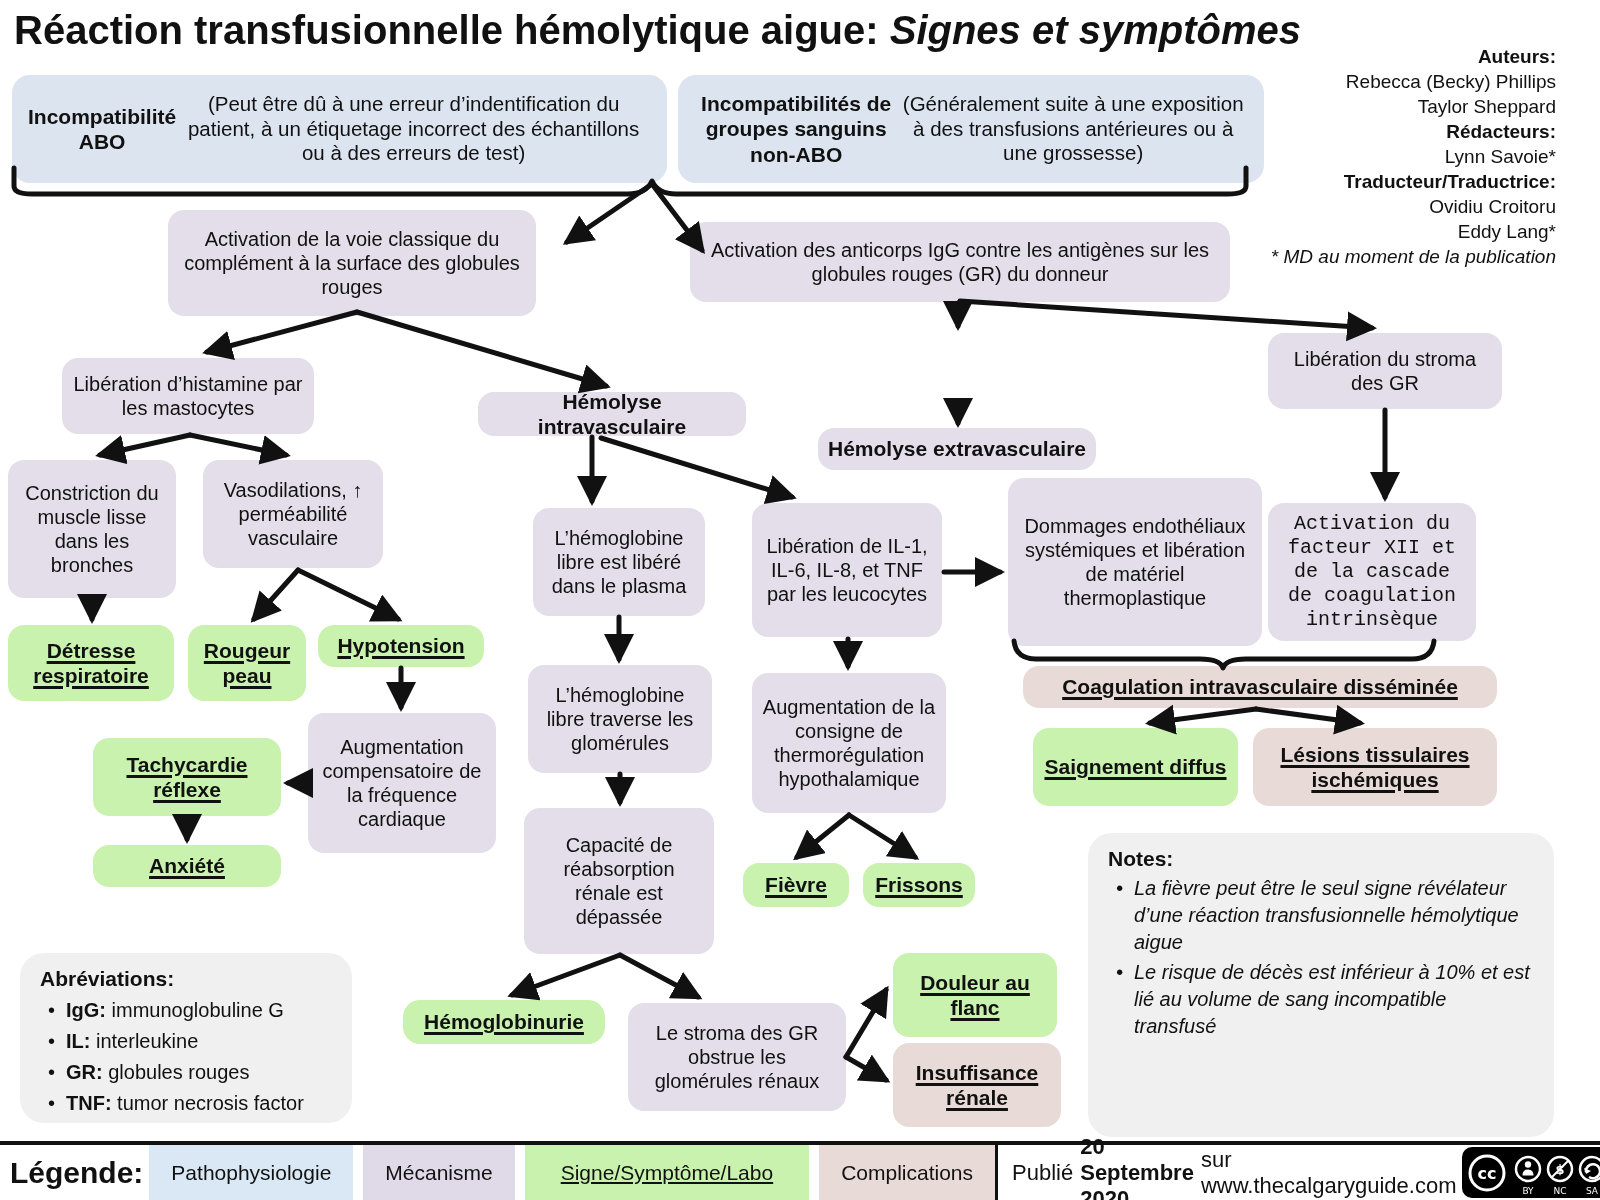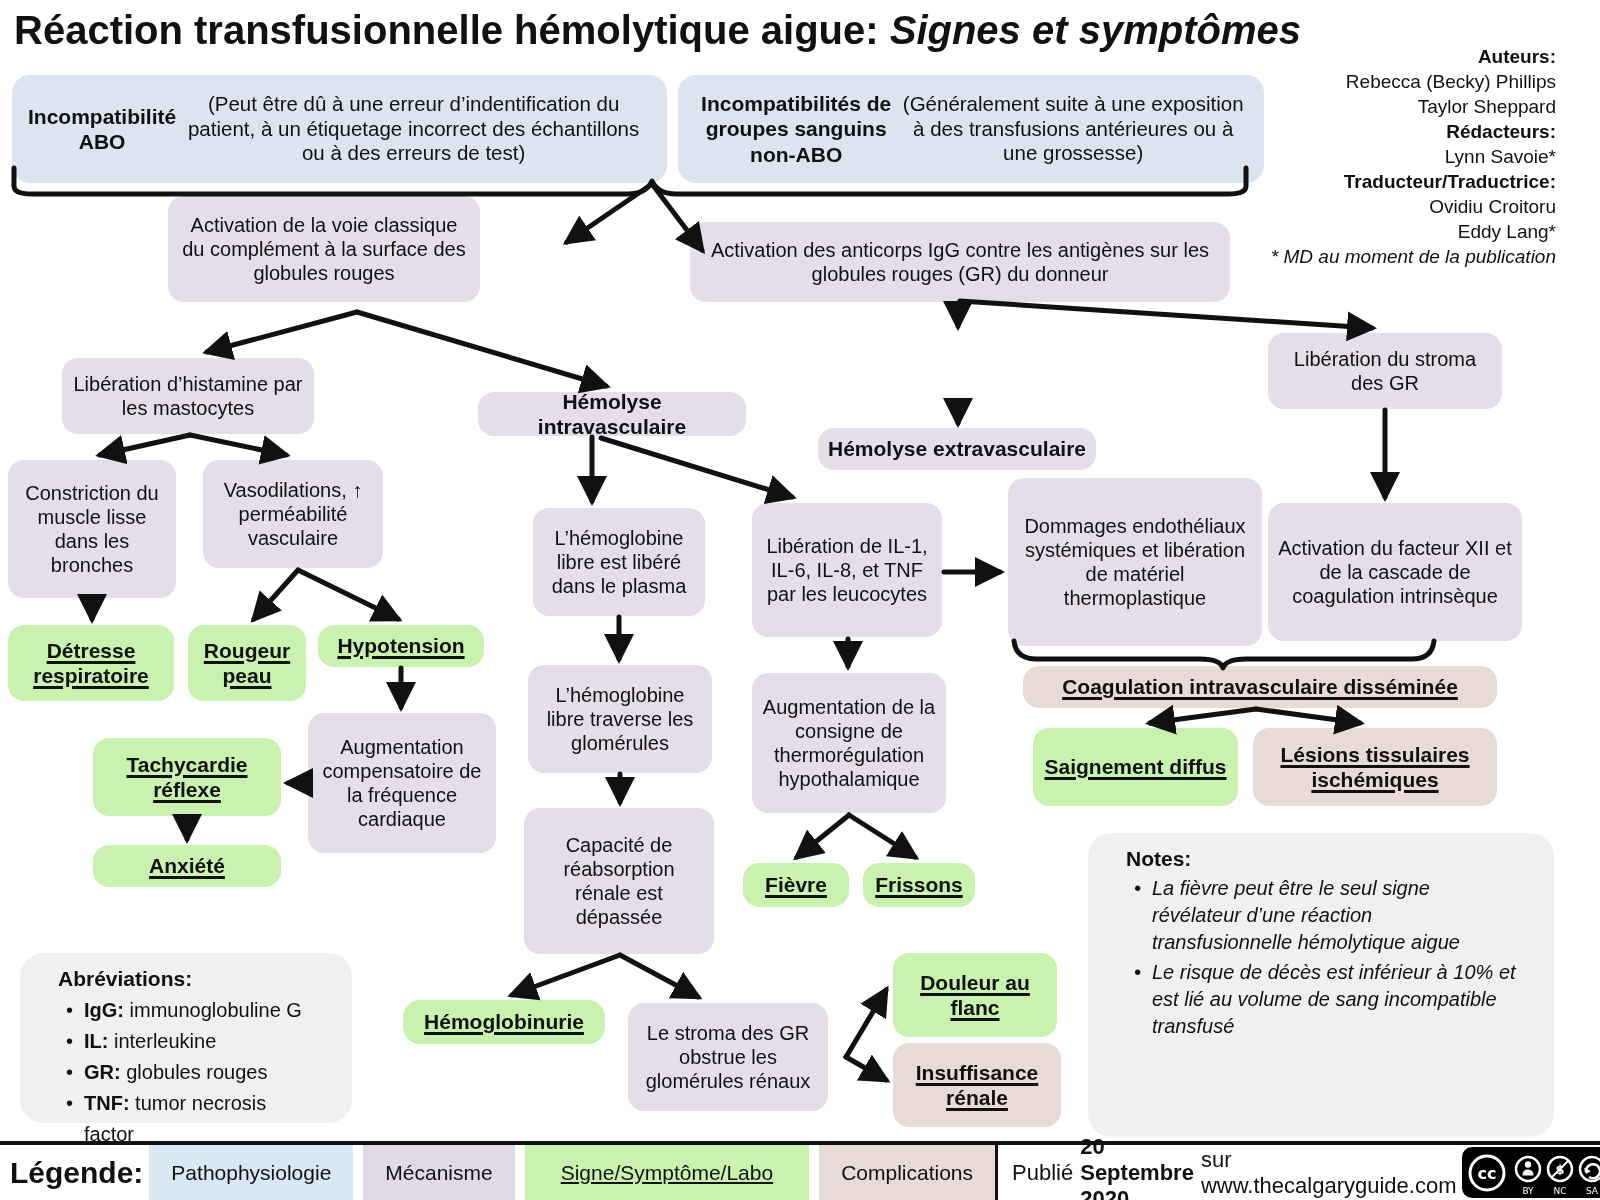--- a/index.html
+++ b/index.html
@@ -13,21 +13,21 @@
   .node{position:absolute;border-radius:16px;display:flex;align-items:center;justify-content:center;
         text-align:center;padding:6px 10px;box-sizing:border-box;font-size:20px;line-height:1.2;}
   .patho{background:#dce4f0;}
   .mech{background:#e3dee9;}
   .sign{background:#c9f2ae;font-weight:bold;font-size:21px;text-decoration:underline;text-decoration-thickness:2.5px;text-underline-offset:3px;}
   .comp{background:#e8dbd7;font-weight:bold;font-size:21px;text-decoration:underline;text-decoration-thickness:2.5px;text-underline-offset:3px;}
   .bold{font-weight:bold;font-size:21px;}
   .topbox{border-radius:18px;flex-direction:row;padding:8px 16px;}
   .topbox .t{font-weight:bold;font-size:21px;}
   .topbox .bd{font-size:20.5px;}
-  .graybox{position:absolute;background:#f0f0f0;border-radius:24px;box-sizing:border-box;padding:14px 38px;text-align:left;}
+  .graybox{position:absolute;background:#f0f0f0;border-radius:24px;box-sizing:border-box;padding:14px 20px;text-align:left;}
   .graybox h3{margin:0 0 4px 0;font-size:21px;}
   .graybox ul{margin:0;padding:0;list-style:none;}
   .graybox li{position:relative;padding-left:26px;}
   .graybox li::before{content:"•";position:absolute;left:8px;}
   .abbr li{font-size:20px;line-height:31px;}
   .abbr .b{font-weight:bold;}
   .notes li{font-size:20px;line-height:27px;font-style:italic;margin-bottom:3px;}
   svg.wires{position:absolute;left:0;top:0;pointer-events:none;}
   
   .footer{position:absolute;left:0;top:1141px;width:1600px;height:59px;border-top:4px solid #111;
@@ -65,37 +65,37 @@
 
   <div class="node patho topbox" style="left:12px;top:75px;width:655px;height:108px;">
     <div class="t">Incompatibilité ABO</div>
     <div class="bd">(Peut être dû à une erreur d’indentification du patient, à un étiquetage incorrect des échantillons ou à des erreurs de test)</div>
   </div>
   <div class="node patho topbox" style="left:678px;top:75px;width:586px;height:108px;">
     <div class="t">Incompatibilités de groupes sanguins non-ABO</div>
     <div class="bd">(Généralement suite à une exposition à des transfusions antérieures ou à une grossesse)</div>
   </div>
 
-  <div class="node mech" style="left:168px;top:196px;width:312px;height:106px;">Activation de la voie classique du complément à la surface des globules rouges</div>
+  <div class="node mech" style="left:168px;top:210px;width:368px;height:106px;">Activation de la voie classique du complément à la surface des globules rouges</div>
   <div class="node mech" style="left:690px;top:222px;width:540px;height:80px;">Activation des anticorps IgG contre les antigènes sur les globules rouges (GR) du donneur</div>
   <div class="node mech" style="left:62px;top:358px;width:252px;height:76px;">Libération d’histamine par les mastocytes</div>
   <div class="node mech bold" style="left:478px;top:392px;width:268px;height:44px;">Hémolyse intravasculaire</div>
   <div class="node mech bold" style="left:818px;top:428px;width:278px;height:42px;">Hémolyse extravasculaire</div>
   <div class="node mech" style="left:1268px;top:333px;width:234px;height:76px;">Libération du stroma des GR</div>
   <div class="node mech" style="left:8px;top:460px;width:168px;height:138px;">Constriction du muscle lisse dans les bronches</div>
   <div class="node mech" style="left:203px;top:460px;width:180px;height:108px;">Vasodilations, ↑ perméabilité vasculaire</div>
   <div class="node mech" style="left:533px;top:508px;width:172px;height:108px;">L’hémoglobine libre est libéré dans le plasma</div>
   <div class="node mech" style="left:752px;top:503px;width:190px;height:134px;">Libération de IL-1, IL-6, IL-8, et TNF par les leucocytes</div>
   <div class="node mech" style="left:1008px;top:478px;width:254px;height:168px;">Dommages endothéliaux systémiques et libération de matériel thermoplastique</div>
-  <div class="node mech" style="left:1268px;top:503px;width:254px;height:138px;">Activation du facteur XII et de la cascade de coagulation intrinsèque</div>
+  <div class="node mech" style="left:1268px;top:503px;width:208px;height:138px;font-family:Liberation Mono, monospace;">Activation du facteur XII et de la cascade de coagulation intrinsèque</div>
   <div class="node mech" style="left:528px;top:665px;width:184px;height:108px;">L’hémoglobine libre traverse les glomérules</div>
   <div class="node mech" style="left:752px;top:673px;width:194px;height:140px;">Augmentation de la consigne de thermorégulation hypothalamique</div>
   <div class="node mech" style="left:308px;top:713px;width:188px;height:140px;">Augmentation compensatoire de la fréquence cardiaque</div>
   <div class="node mech" style="left:524px;top:808px;width:190px;height:146px;">Capacité de réabsorption rénale est dépassée</div>
-  <div class="node mech" style="left:628px;top:1003px;width:200px;height:108px;">Le stroma des GR obstrue les glomérules rénaux</div>
+  <div class="node mech" style="left:628px;top:1003px;width:218px;height:108px;">Le stroma des GR obstrue les glomérules rénaux</div>
 
   <div class="node sign" style="left:8px;top:625px;width:166px;height:76px;">Détresse respiratoire</div>
   <div class="node sign" style="left:188px;top:625px;width:118px;height:76px;">Rougeur peau</div>
   <div class="node sign" style="left:318px;top:625px;width:166px;height:42px;">Hypotension</div>
   <div class="node sign" style="left:93px;top:738px;width:188px;height:78px;">Tachycardie réflexe</div>
   <div class="node sign" style="left:93px;top:845px;width:188px;height:42px;">Anxiété</div>
   <div class="node sign" style="left:743px;top:863px;width:106px;height:44px;">Fièvre</div>
   <div class="node sign" style="left:863px;top:863px;width:112px;height:44px;">Frissons</div>
   <div class="node sign" style="left:403px;top:1000px;width:202px;height:44px;border-radius:17px;">Hémoglobinurie</div>
   <div class="node sign" style="left:893px;top:953px;width:164px;height:84px;">Douleur au flanc</div>

